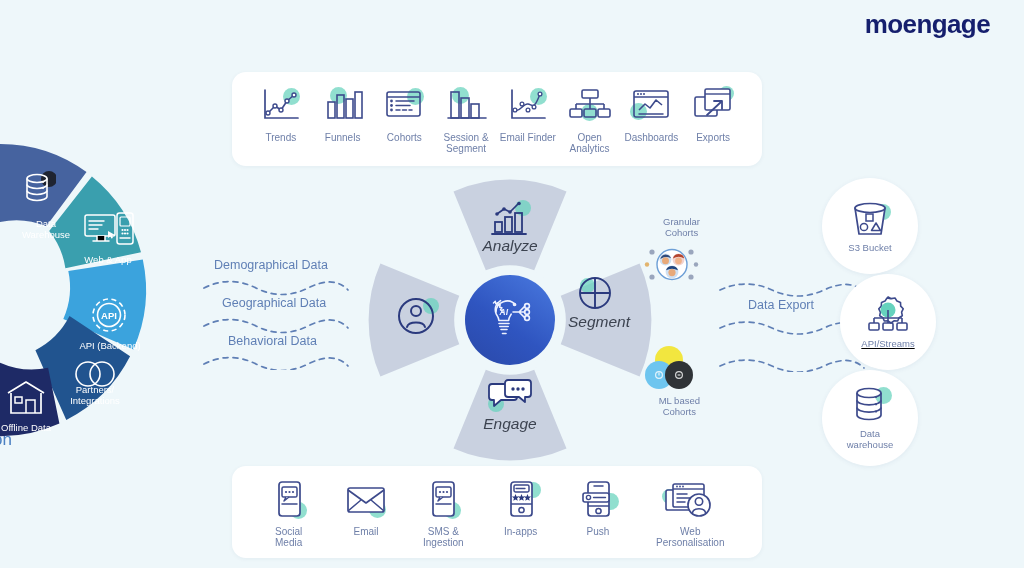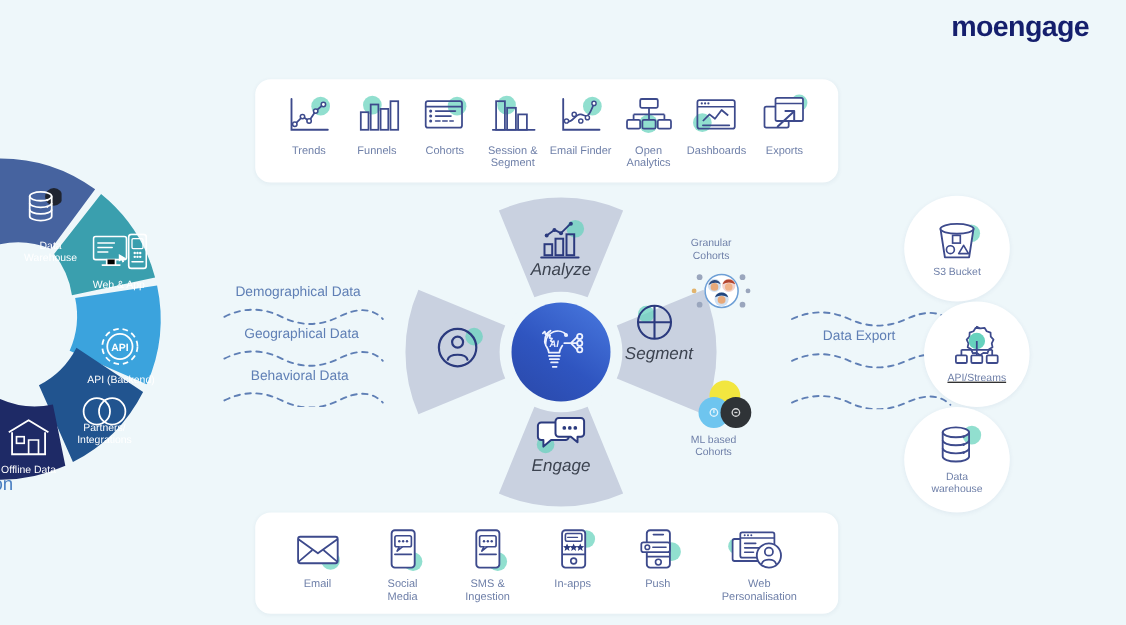--- a/index.html
+++ b/index.html
@@ -62,21 +62,21 @@
   .quad .qlbl { font-size: 15.5px; margin-top: 1px; }
   .core {
     position: absolute; left: 100px; top: 97px; width: 90px; height: 90px;
     border-radius: 50%;
     background: linear-gradient(215deg, #4a7ae0 0%, #2f55c0 55%, #2a48a8 100%);
     display: flex; align-items: center; justify-content: center;
     box-shadow: 0 0 0 9px #eef7fa;
   }
 
   
-  .callout { position: absolute; display: flex; flex-direction: column; align-items: flex-start; }
+  .callout { position: absolute; display: flex; flex-direction: column; align-items: flex-end; }
   .callout .clbl { font-size: 9.5px; line-height: 11px; text-align: center; color: #6e7fa8; }
   #granular { left: 628px; top: 216px; width: 72px; }
   #mlcohort { left: 628px; top: 344px; width: 72px; }
 
   
   .waves { position: absolute; }
   .wavetxt {
     position: absolute; font-size: 12.5px; color: #5f7fb5; white-space: nowrap;
   }
 
@@ -550,49 +550,49 @@
     <div class="blbl">
       <div>Data</div>
       <div>warehouse</div>
     </div>
   </div>
 
   <div class="panel" id="panel-channels" style="justify-content:space-around;">
 
     <div class="tile">
       <div class="glyph">
-        <div class="mint" style="left:25px; top:21px; width:17px; height:17px;"></div>
-        <svg width="44" height="40" viewBox="0 0 44 40" style="position:absolute;left:0;top:0;">
-          <rect x="4" y="8" width="36" height="24" rx="2" fill="#fff" stroke="#3d4a8c" stroke-width="1.7"></rect>
-          <path d="M4 10l18 13 18-13" fill="none" stroke="#3d4a8c" stroke-width="1.7" stroke-linejoin="round"></path>
-          <path d="M4 31l13-11M40 31L27 20" fill="none" stroke="#3d4a8c" stroke-width="1.5"></path>
-        </svg>
-      </div>
-      <div class="lbl">
-        <div>Email</div>
-        <div></div>
-      </div>
-    </div>
-
-    <div class="tile">
-      <div class="glyph">
         <div class="mint" style="left:23px; top:22px; width:17px; height:17px;"></div>
         <svg width="44" height="40" viewBox="0 0 44 40" style="position:absolute;left:0;top:0;">
           <rect x="12" y="2" width="21" height="34" rx="3" fill="#fff" stroke="#3d4a8c" stroke-width="1.7"></rect>
           <rect x="15" y="7" width="15" height="10" rx="1.6" fill="#fff" stroke="#3d4a8c" stroke-width="1.5"></rect>
           <path d="M19 17l-2 4 5-4" fill="#fff" stroke="#3d4a8c" stroke-width="1.5" stroke-linejoin="round"></path>
           <circle cx="19" cy="12" r="1.1" fill="#3d4a8c"></circle>
             <circle cx="22.5" cy="12" r="1.1" fill="#3d4a8c"></circle>
             <circle cx="26" cy="12" r="1.1" fill="#3d4a8c"></circle>
           <path d="M15 24h15" stroke="#3d4a8c" stroke-width="1.5" stroke-linecap="round"></path>
         </svg>
       </div>
       <div class="lbl">
         <div>Social</div>
         <div>Media</div>
+      </div>
+    </div>
+
+    <div class="tile">
+      <div class="glyph">
+        <div class="mint" style="left:25px; top:21px; width:17px; height:17px;"></div>
+        <svg width="44" height="40" viewBox="0 0 44 40" style="position:absolute;left:0;top:0;">
+          <rect x="4" y="8" width="36" height="24" rx="2" fill="#fff" stroke="#3d4a8c" stroke-width="1.7"></rect>
+          <path d="M4 10l18 13 18-13" fill="none" stroke="#3d4a8c" stroke-width="1.7" stroke-linejoin="round"></path>
+          <path d="M4 31l13-11M40 31L27 20" fill="none" stroke="#3d4a8c" stroke-width="1.5"></path>
+        </svg>
+      </div>
+      <div class="lbl">
+        <div>Email</div>
+        <div></div>
       </div>
     </div>
 
     <div class="tile">
       <div class="glyph">
         <div class="mint" style="left:23px; top:22px; width:17px; height:17px;"></div>
         <svg width="44" height="40" viewBox="0 0 44 40" style="position:absolute;left:0;top:0;">
           <rect x="12" y="2" width="21" height="34" rx="3" fill="#fff" stroke="#3d4a8c" stroke-width="1.7"></rect>
           <rect x="15" y="7" width="15" height="10" rx="1.6" fill="#fff" stroke="#3d4a8c" stroke-width="1.5"></rect>
           <path d="M19 17l-2 4 5-4" fill="#fff" stroke="#3d4a8c" stroke-width="1.5" stroke-linejoin="round"></path>

